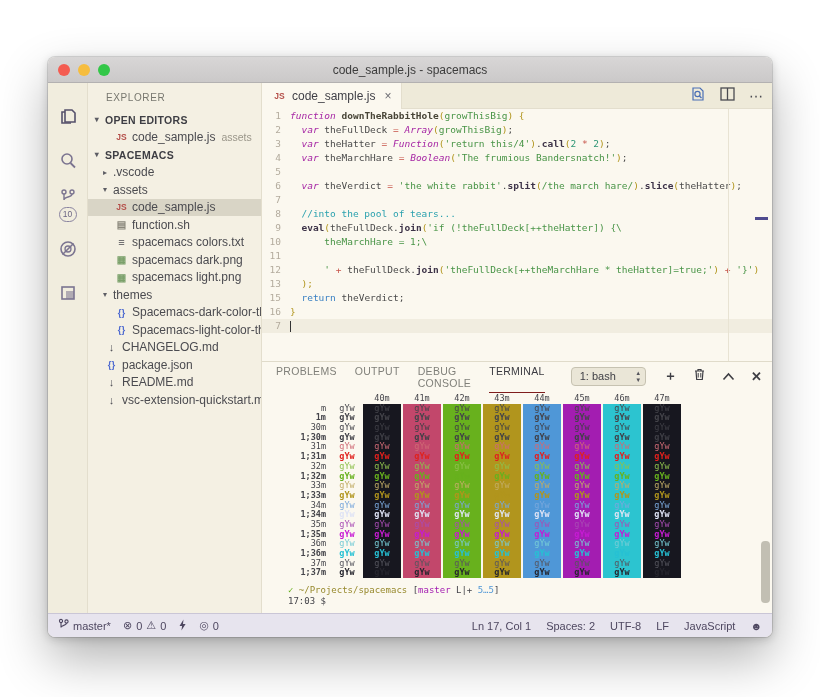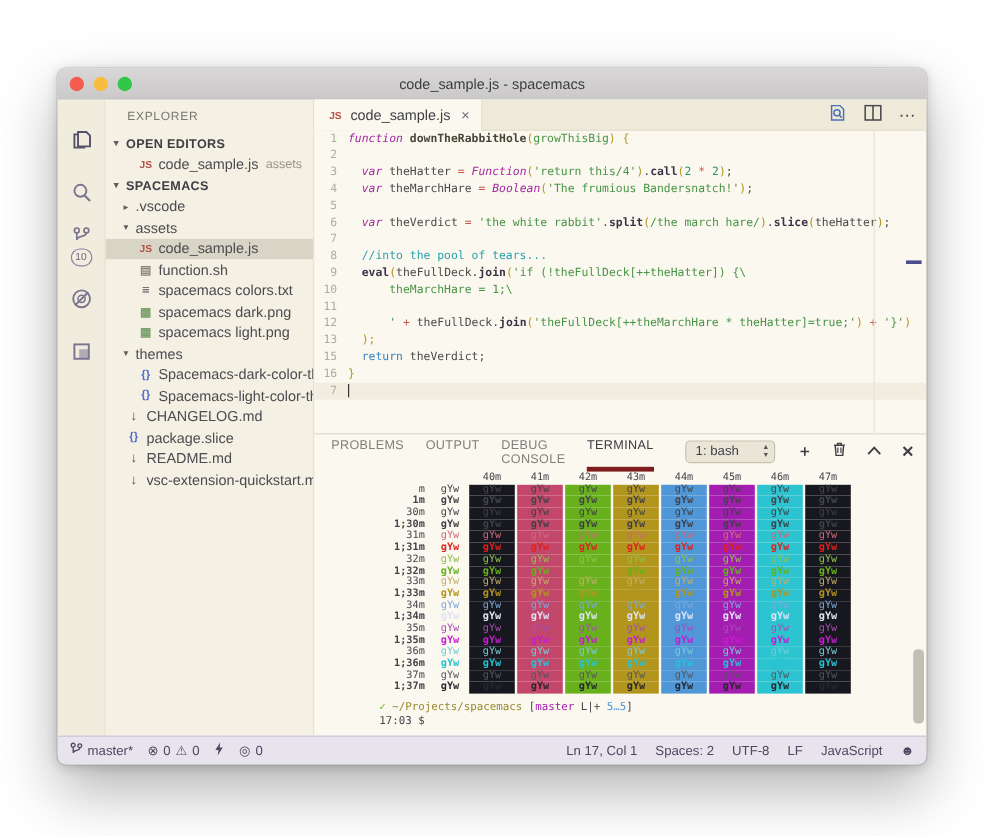--- a/index.html
+++ b/index.html
@@ -69,29 +69,29 @@
   .cm { color:#2aa1ae; }
   .nu { color:#2d9574; }
   .op { color:#c7544a; }
   .bk { color:#b1951d; }
   .pl { color:#4a4a4a; }
 
   
   .panel { flex:1; border-top:1px solid #e0dbca; display:flex; flex-direction:column; position:relative; min-height:0; }
   .panel-header { height:28px; display:flex; align-items:center; padding:0 10px 0 14px; gap:18px; }
   .ptab { font-size:10.5px; letter-spacing:.3px; color:#80807a; padding:6px 0 4px; }
-  .ptab.active { color:#3c3c42; border-bottom:4px solid #7f1d1d; }
+  .ptab.active { color:#3c3c42; border-bottom:1px solid #7f1d1d; }
   .pselect { margin-left:8px; width:150px; height:19px; border:1px solid #c6c2b1; border-radius:4px; background:#eae6d7; display:flex; align-items:center; font-size:11px; color:#3e3e44; position:relative; padding-left:8px; }
   .pselect .steppers { position:absolute; right:4px; top:2px; font-size:6px; line-height:7px; color:#55555c; text-align:center; }
   .panel-icons { margin-left:auto; display:flex; align-items:center; gap:16px; color:#3e3e44; }
   .picon { font-size:13px; font-weight:700; }
 
   
   .terminal { flex:1; padding:4px 0 0 26px; font-family:"DejaVu Sans Mono", monospace; font-size:8.5px; color:#44444a; position:relative; overflow:hidden; }
-  .trow { height:9.7px; line-height:9.7px; white-space:nowrap;margin-left:28px; }
+  .trow { height:9.7px; line-height:9.7px; white-space:nowrap; }
   .tlabel { display:inline-block; width:44px; text-align:right; padding-right:6px; }
   .tdef { display:inline-block; width:30px; text-align:center; }
   .tcell { display:inline-block; width:38px; margin:0 1px; text-align:center; }
   .thead { display:inline-block; width:38px; margin:0 1px; text-align:center; }
   .tbold { font-weight:700; }
   .prompt { margin-top:7px; font-size:9px; }
   .prompt .trow { height:11px; line-height:11px; }
   .pscroll { position:absolute; right:2px; bottom:10px; width:9px; height:62px; background:#c2bfb3; border-radius:4px; }
 
   
@@ -219,21 +219,21 @@
             <div class="tree-row" style="padding-left: 26px;">
               <span class="fi json">{}</span>
               <span class="tree-label">Spacemacs-light-color-them…</span>
             </div>
             <div class="tree-row" style="padding-left: 16px;">
               <span class="fi md">↓</span>
               <span class="tree-label">CHANGELOG.md</span>
             </div>
             <div class="tree-row" style="padding-left: 16px;">
               <span class="fi json">{}</span>
-              <span class="tree-label">package.slice</span>
+              <span class="tree-label">package.json</span>
             </div>
             <div class="tree-row" style="padding-left: 16px;">
               <span class="fi md">↓</span>
               <span class="tree-label">README.md</span>
             </div>
             <div class="tree-row" style="padding-left: 16px;">
               <span class="fi md">↓</span>
               <span class="tree-label">vsc-extension-quickstart.md</span>
             </div>
           </div>
@@ -263,21 +263,21 @@
             </span>
             <span style="font-size:14px; letter-spacing:1px; color:#4a4a50;">⋯</span>
           </div>
         </div>
 
         <div class="code-area">
           <div class="ruler"></div>
           <div class="ovmark"></div>
           <div id="code">
               <div class="code-row"><span class="gutter">1</span><span><span class="kw">function</span><span class="pl"> </span><span class="fn">downTheRabbitHole</span><span class="bk">(</span><span class="st">growThisBig</span><span class="bk">)</span><span class="bk"> {</span></span></div>
-              <div class="code-row"><span class="gutter">2</span></div>
+              <div class="code-row"><span class="gutter">2</span><span><span class="pl">  </span><span class="kw">var</span><span class="pl"> theFullDeck </span><span class="op">=</span><span class="pl"> </span><span class="bi">Array</span><span class="bk">(</span><span class="st">growThisBig</span><span class="bk">)</span><span class="pl">;</span></span></div>
               <div class="code-row"><span class="gutter">3</span><span><span class="pl">  </span><span class="kw">var</span><span class="pl"> theHatter </span><span class="op">=</span><span class="pl"> </span><span class="bi">Function</span><span class="bk">(</span><span class="st">'return this/4'</span><span class="bk">)</span><span class="pl">.</span><span class="me">call</span><span class="bk">(</span><span class="nu">2</span><span class="pl"> </span><span class="op">*</span><span class="pl"> </span><span class="nu">2</span><span class="bk">)</span><span class="pl">;</span></span></div>
               <div class="code-row"><span class="gutter">4</span><span><span class="pl">  </span><span class="kw">var</span><span class="pl"> theMarchHare </span><span class="op">=</span><span class="pl"> </span><span class="bi">Boolean</span><span class="bk">(</span><span class="st">'The frumious Bandersnatch!'</span><span class="bk">)</span><span class="pl">;</span></span></div>
               <div class="code-row"><span class="gutter">5</span><span></span></div>
               <div class="code-row"><span class="gutter">6</span><span><span class="pl">  </span><span class="kw">var</span><span class="pl"> theVerdict </span><span class="op">=</span><span class="pl"> </span><span class="st">'the white rabbit'</span><span class="pl">.</span><span class="me">split</span><span class="bk">(</span><span class="st">/the march hare/</span><span class="bk">)</span><span class="pl">.</span><span class="me">slice</span><span class="bk">(</span><span class="pl">theHatter</span><span class="bk">)</span><span class="pl">;</span></span></div>
               <div class="code-row"><span class="gutter">7</span><span></span></div>
               <div class="code-row"><span class="gutter">8</span><span><span class="pl">  </span><span class="cm">//into the pool of tears...</span></span></div>
               <div class="code-row"><span class="gutter">9</span><span><span class="pl">  </span><span class="me">eval</span><span class="bk">(</span><span class="pl">theFullDeck</span><span class="pl">.</span><span class="me">join</span><span class="bk">(</span><span class="st">'if (!theFullDeck[++theHatter]) {\</span></span></div>
               <div class="code-row"><span class="gutter">10</span><span><span class="pl">      </span><span class="st">theMarchHare = 1;\</span></span></div>
               <div class="code-row"><span class="gutter">11</span></div>
               <div class="code-row"><span class="gutter">12</span><span><span class="pl">      </span><span class="st">' </span><span class="op">+</span><span class="pl"> theFullDeck</span><span class="pl">.</span><span class="me">join</span><span class="bk">(</span><span class="st">'theFullDeck[++theMarchHare * theHatter]=true;'</span><span class="bk">)</span><span class="pl"> </span><span class="op">+</span><span class="pl"> </span><span class="st">'}'</span><span class="bk">)</span></span></div>

